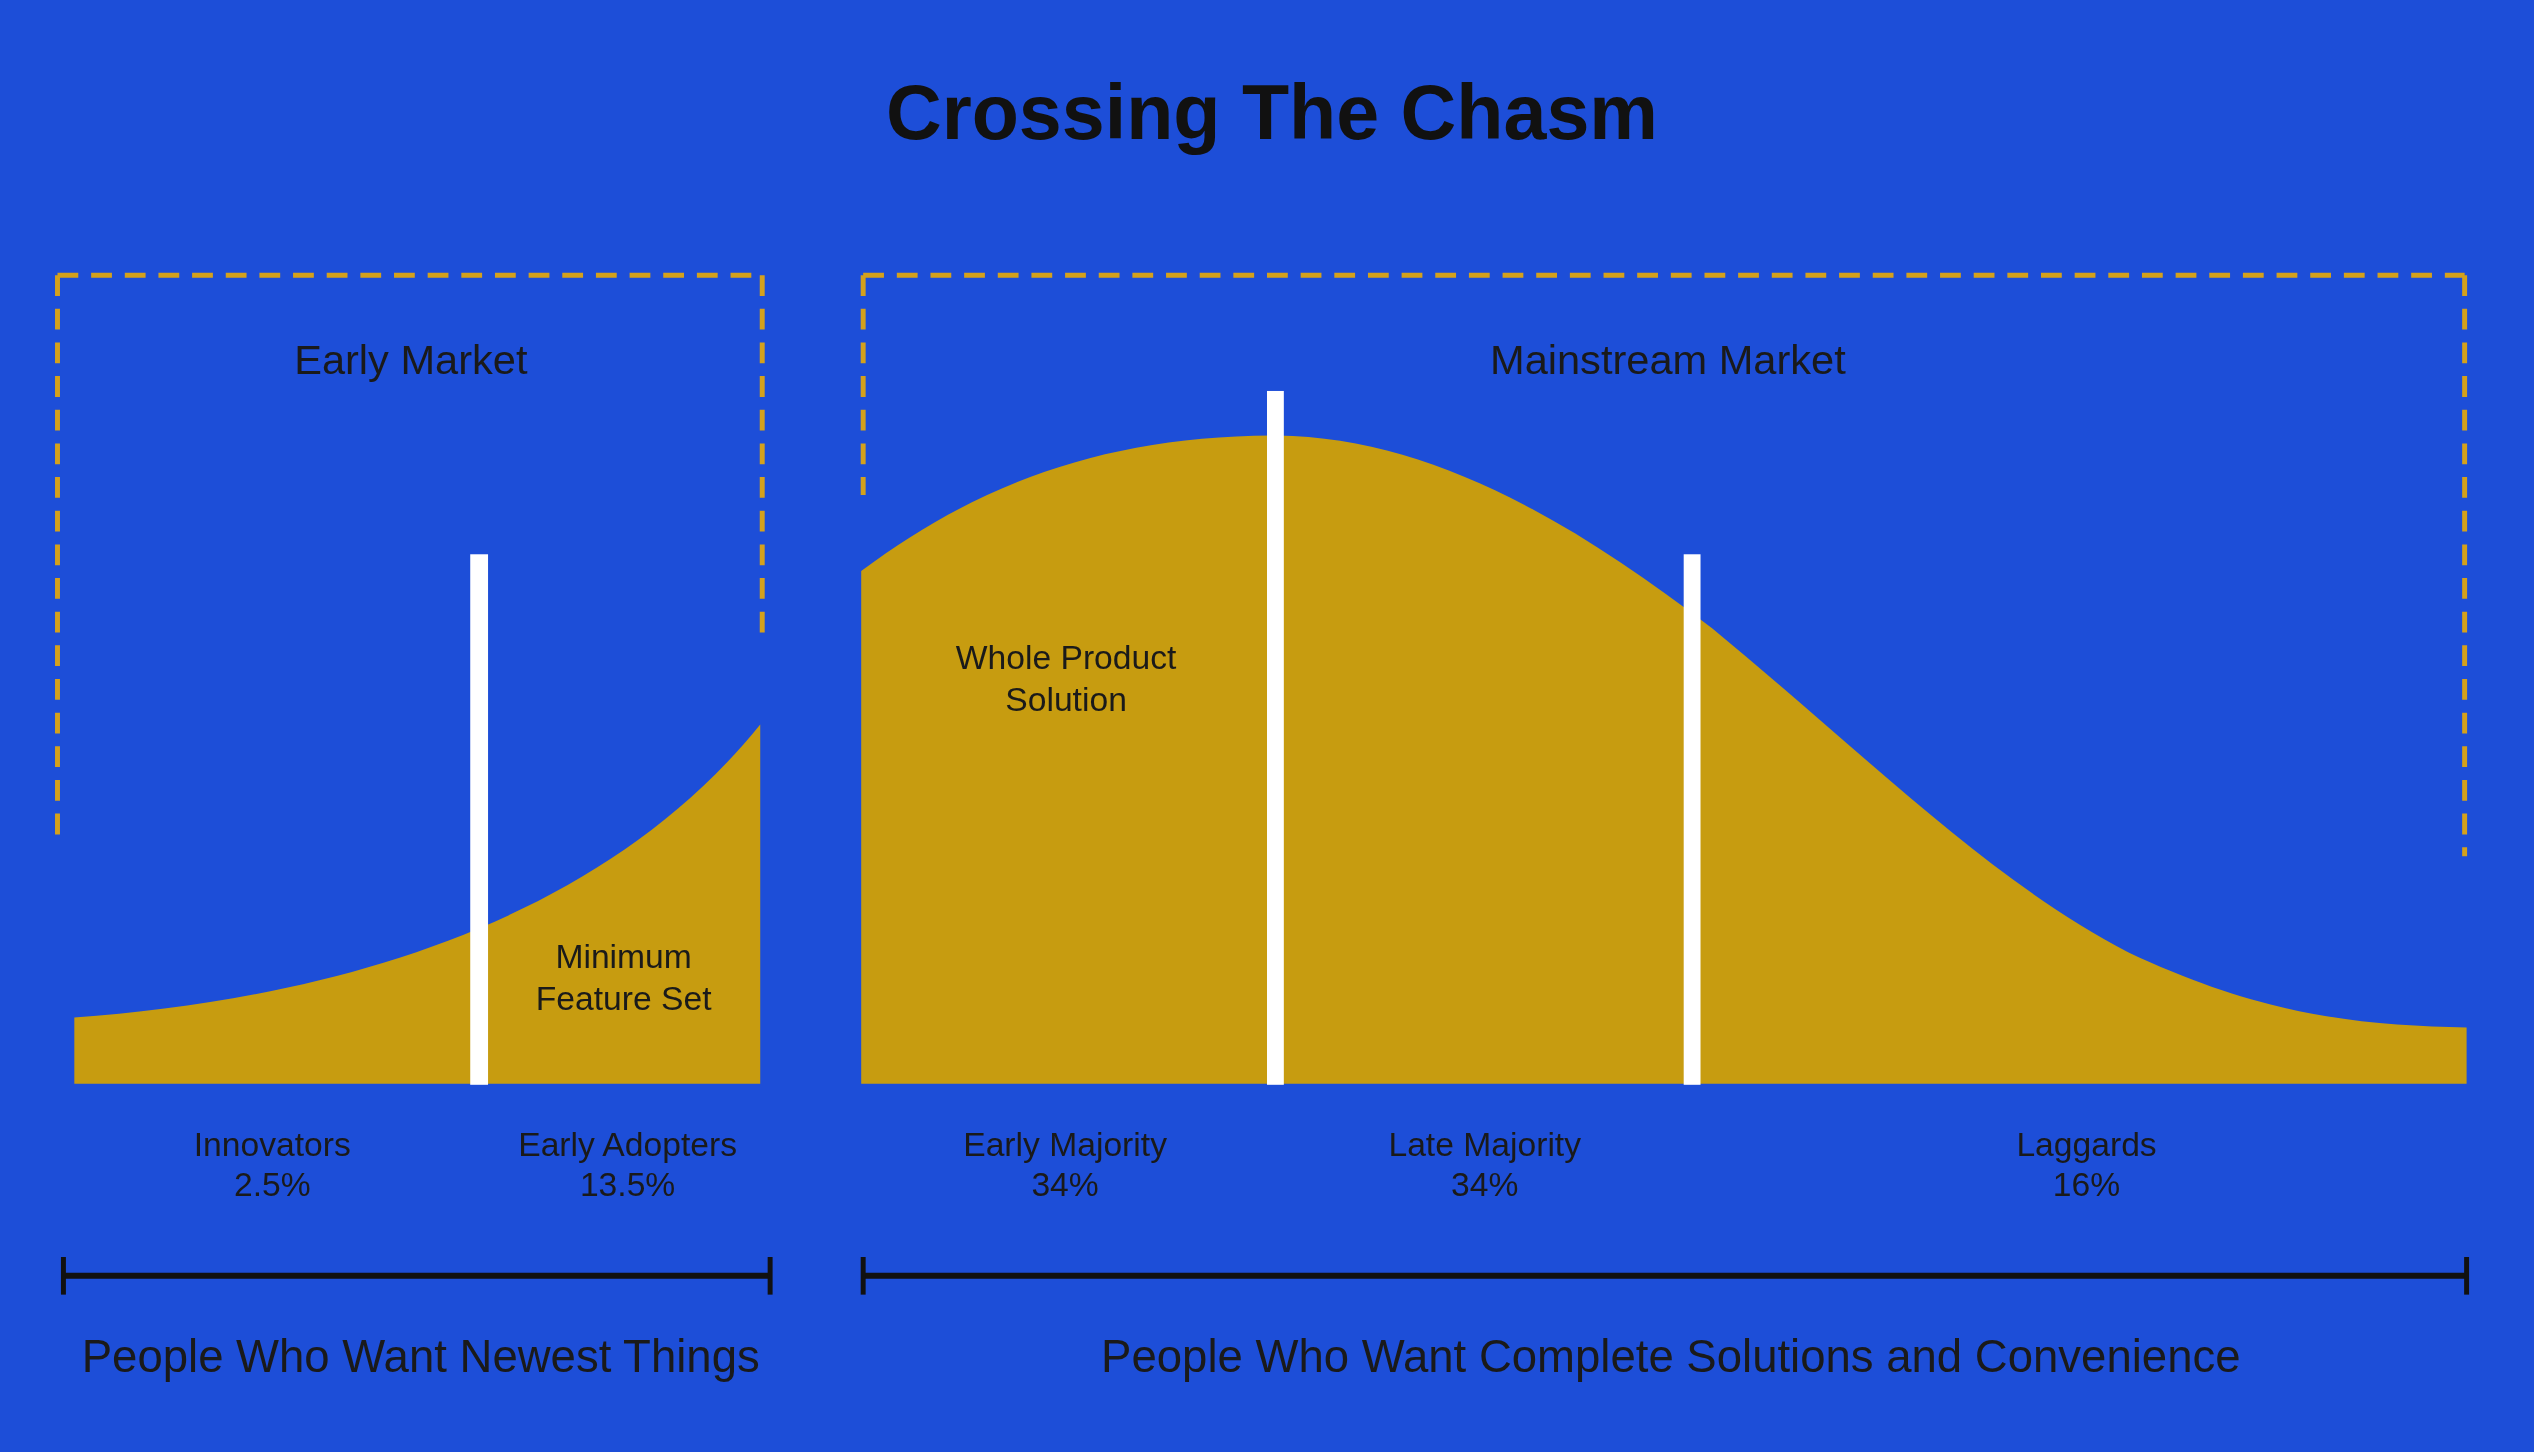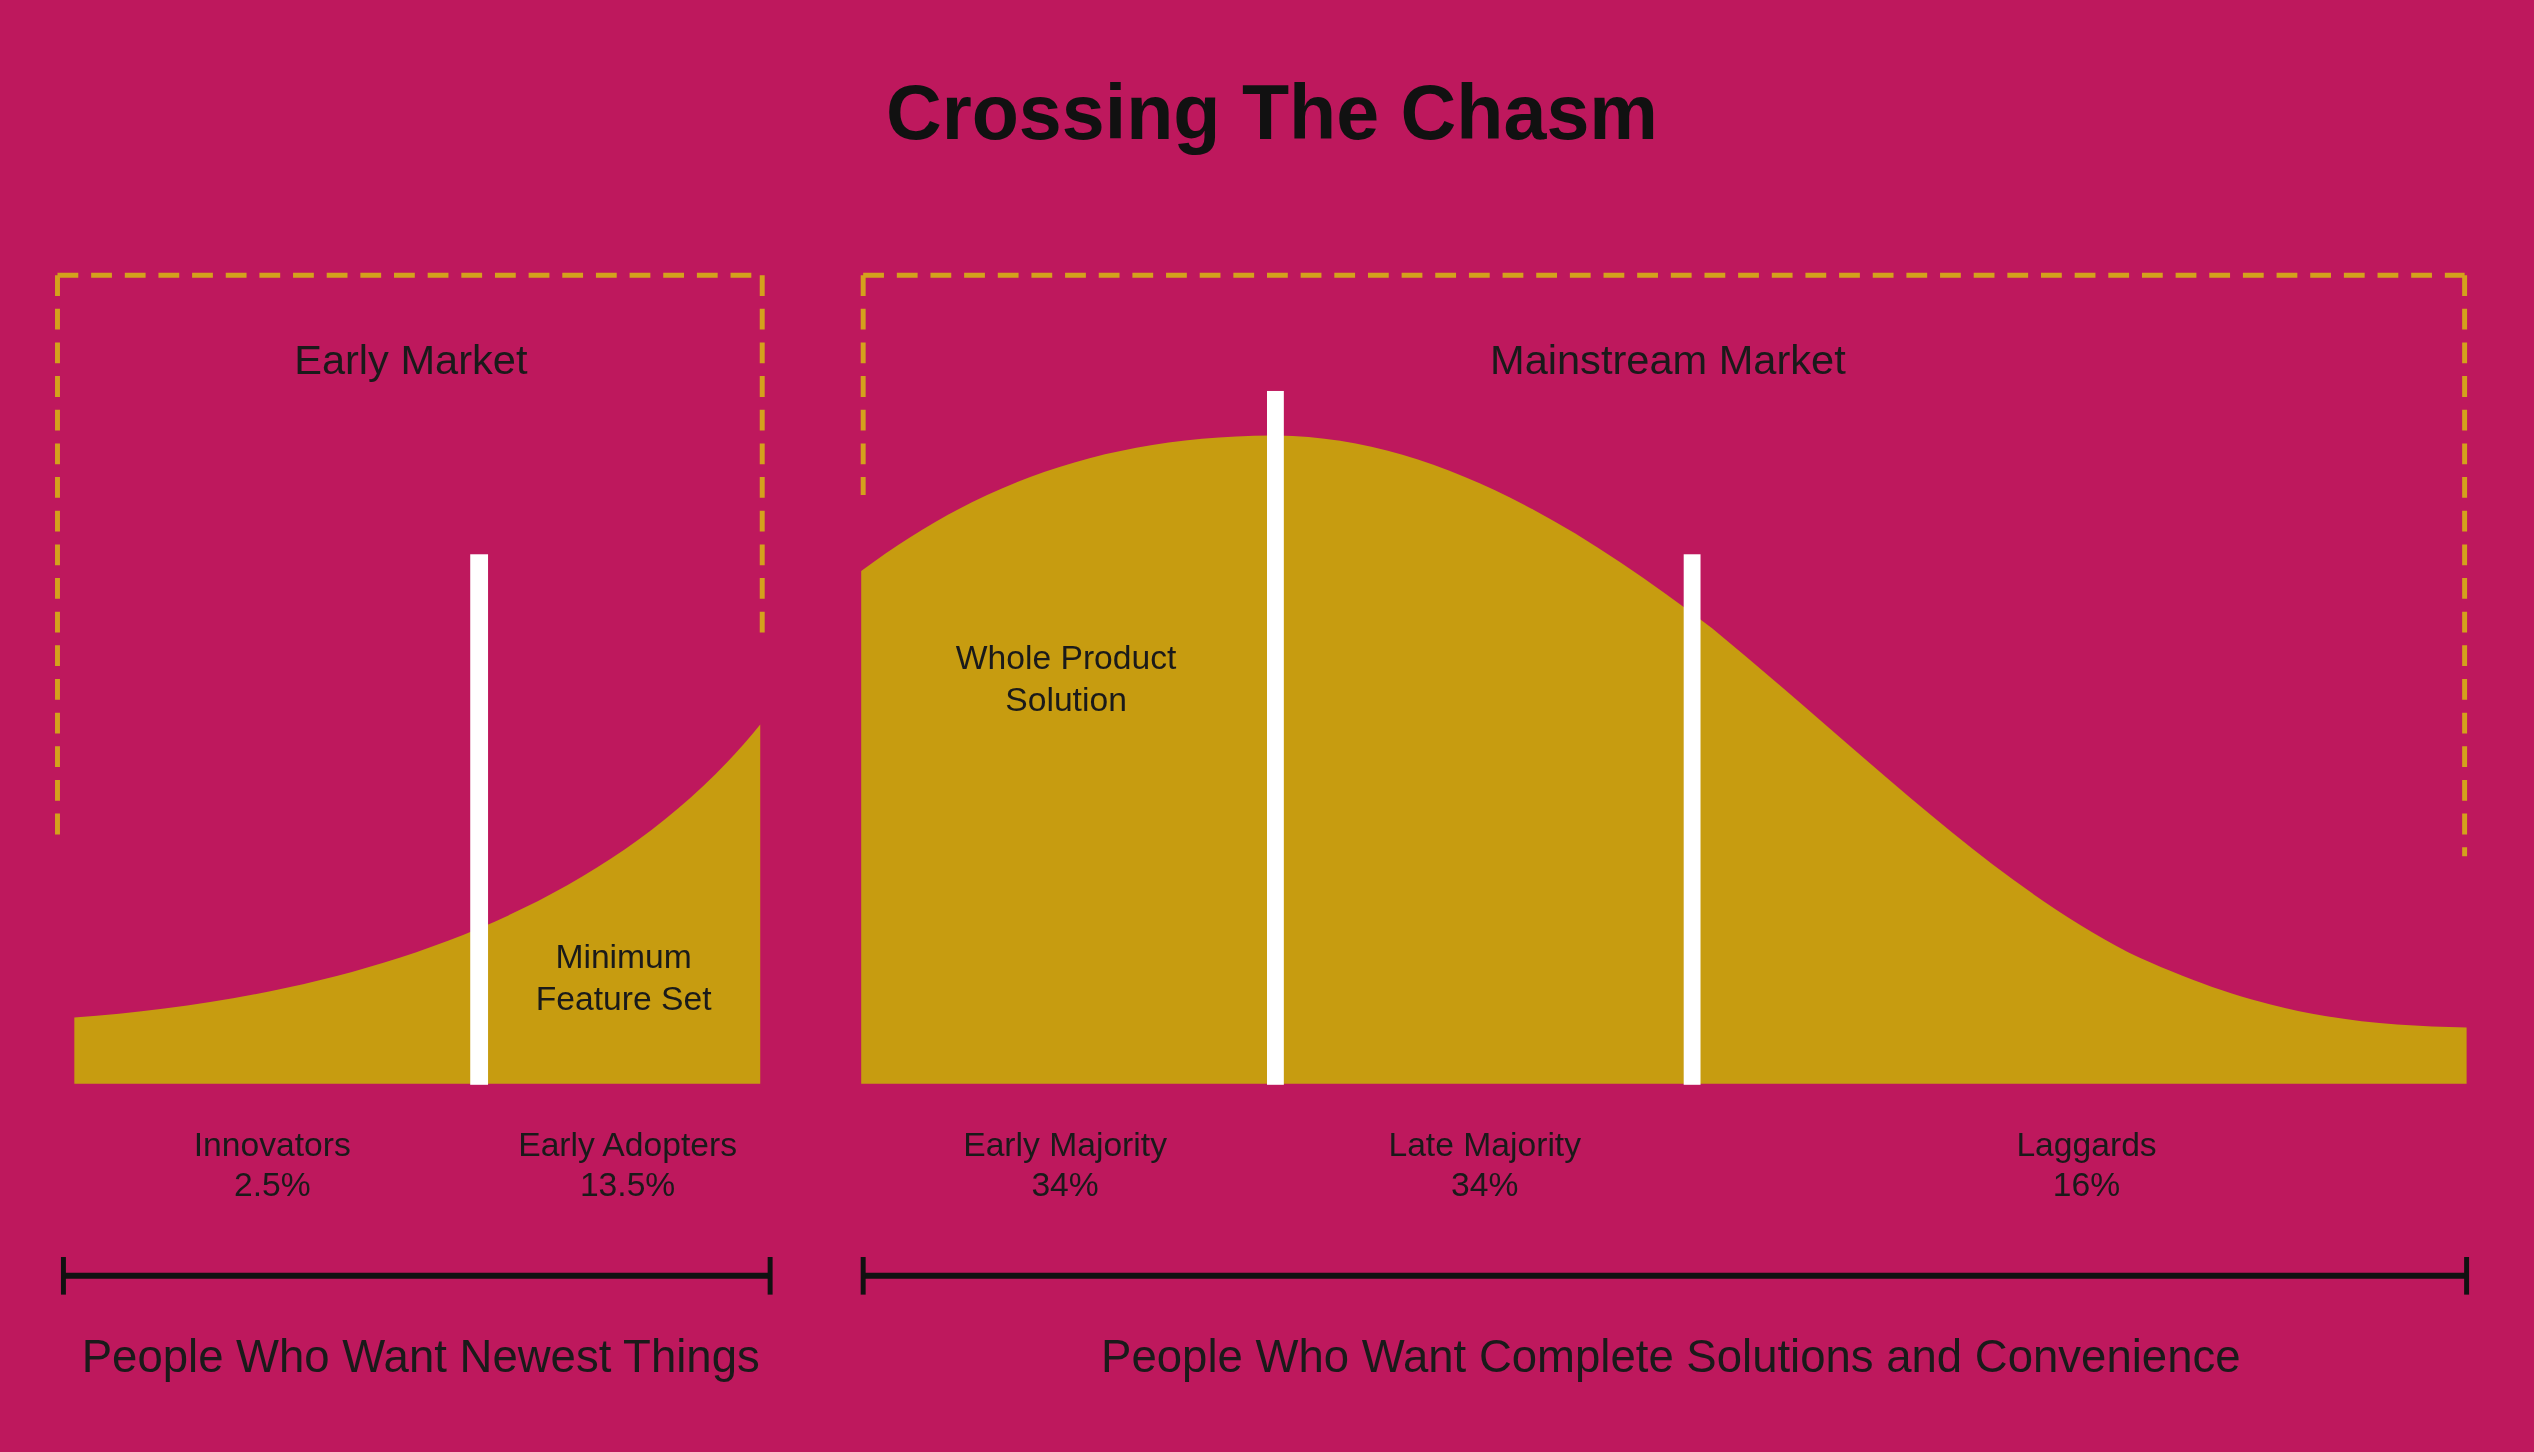--- a/index.html
+++ b/index.html
@@ -1,16 +1,16 @@
 <!DOCTYPE html>
 <html><head>
 <meta charset="utf-8">
 <style>
   html,body{margin:0;padding:0;background:#ffffff;}
-  .stage{width:2534px;height:1452px;background:#be185d;position:relative;margin:0 auto;}
+  .stage{width:2534px;height:1452px;background:#1d4ed8;position:relative;margin:0 auto;}
   svg{display:block;}
   text{font-family:"Liberation Sans","DejaVu Sans",sans-serif;fill:#1a1a1a;}
   .title-text{font-size:78px;font-weight:bold;fill:#111111;}
   .market-label{font-size:42px;}
   .segment-label{font-size:34px;}
   .note-label{font-size:34px;}
   .caption-label{font-size:46px;}
   .mid{text-anchor:middle;}
 </style>
 </head>

